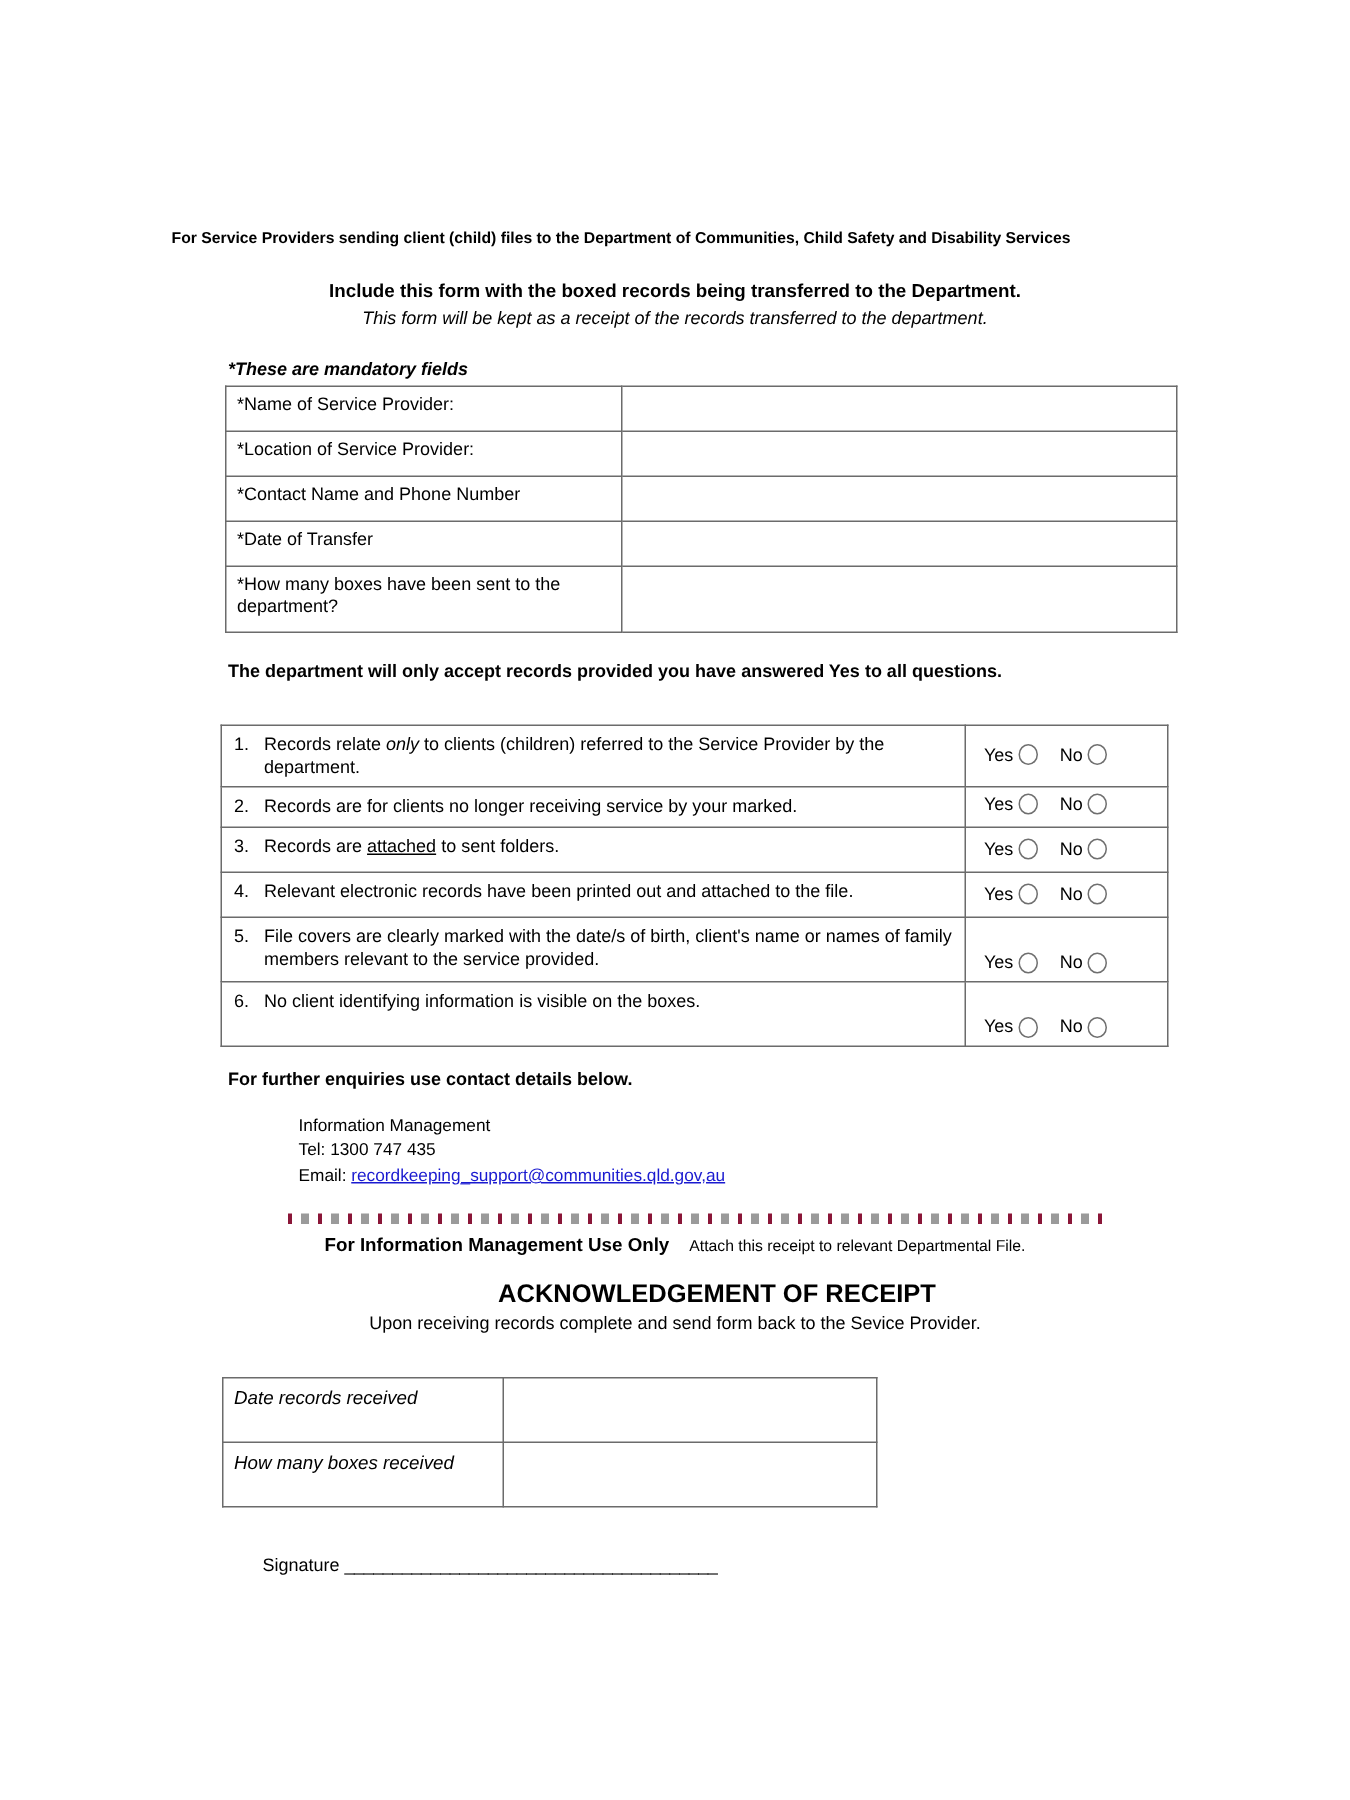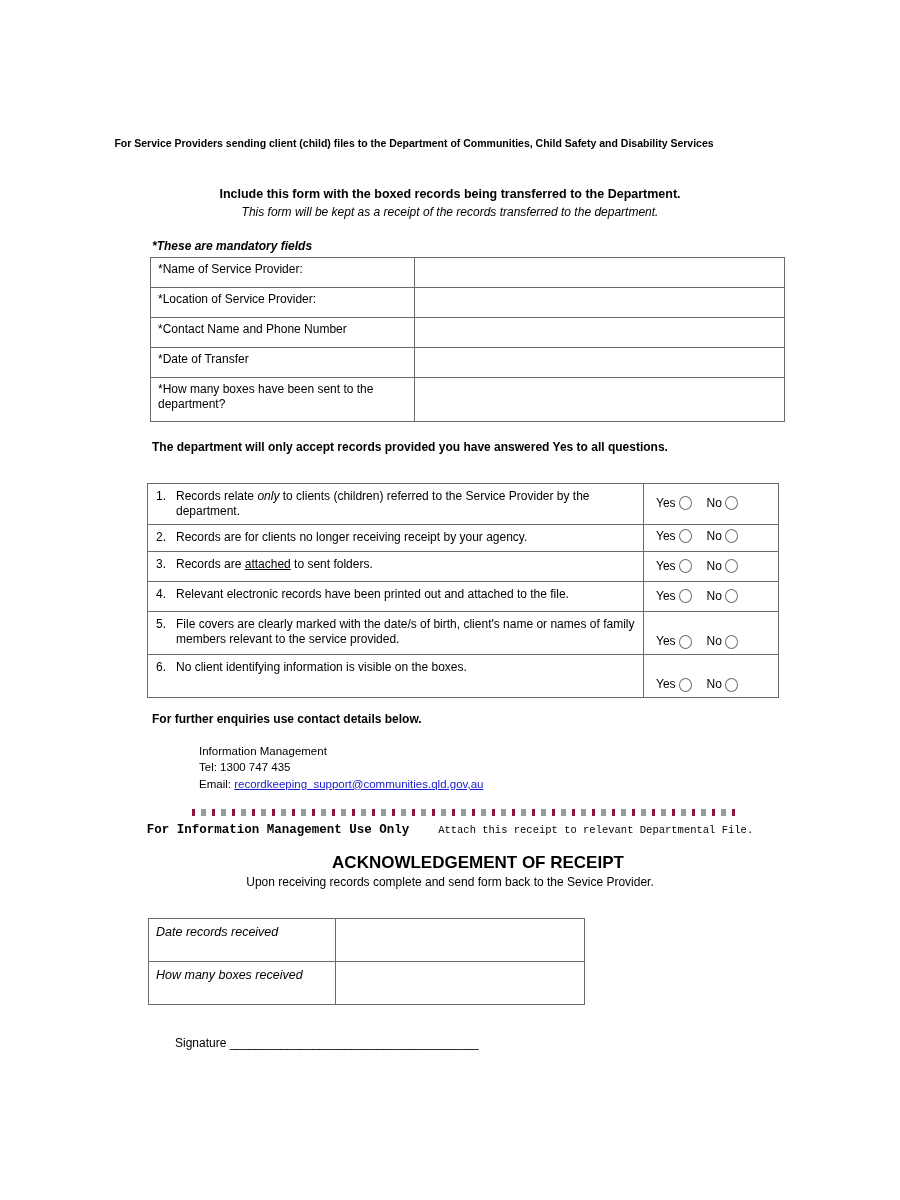--- a/index.html
+++ b/index.html
@@ -29,21 +29,21 @@
     position: absolute;
     left: 0; top: 118px;
     width: 900px;
     text-align: center;
     font-size: 26px;
     font-weight: bold;
     letter-spacing: 0.4px;
   }
   .doc-subtitle {
     position: absolute;
-    left: 0; top: 137px;
+    left: 0; top: 153px;
     width: 828px;
     text-align: center;
     font-size: 10.5px;
     font-weight: bold;
   }
   .lead-bold {
     position: absolute;
     left: 0; top: 187px;
     width: 900px;
     text-align: center;
@@ -187,21 +187,20 @@
     background-repeat: repeat-x;
     background-position: 0 center;
   }
 
   .im-use-line {
     position: absolute;
     left: 0; top: 823px;
     width: 900px;
     text-align: center;
     font-size: 12px;
-    font-family: Liberation Mono, monospace;
   }
   .im-use-line .strong { font-weight: bold; font-size: 12.5px; }
   .im-use-line .note { font-size: 10.5px; }
 
   .ack-title {
     position: absolute;
     left: 0; top: 853px;
     width: 900px;
     text-align: center;
     font-size: 17px;
@@ -300,21 +299,21 @@
               <span class="radio-dot"></span>
             </span>
           </div>
         </td>
       </tr>
 
       <tr>
         <td class="q-text-cell">
           <div class="q-body">
             <span class="q-num">2.</span>
-            <span class="q-label"><span>Records are for clients no longer receiving receipt by your agency.</span><span class="ital"></span><span></span></span>
+            <span class="q-label"><span>Records are for clients no longer receiving service by your marked.</span><span class="ital"></span><span></span></span>
           </div>
         </td>
         <td class="q-opt-cell">
           <div class="opts middle" style="height:22px;">
             <span class="opt-grp">
               <span>Yes</span>
               <span class="radio-dot"></span>
             </span>
             <span class="opt-grp">
               <span>No</span>

